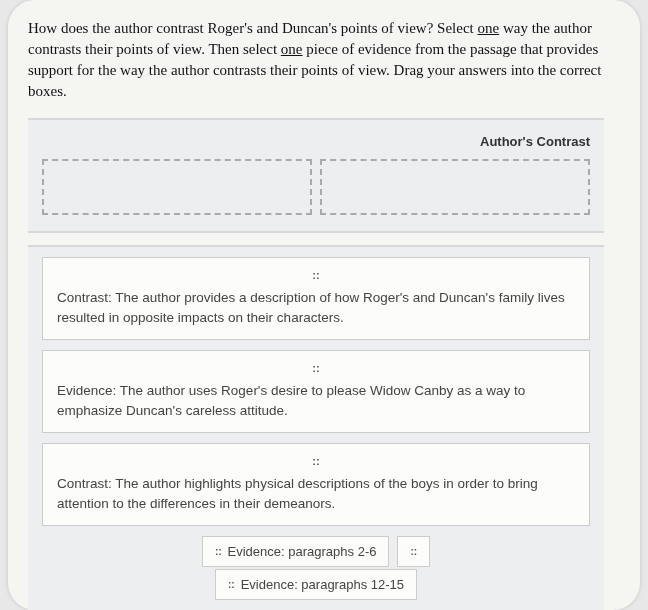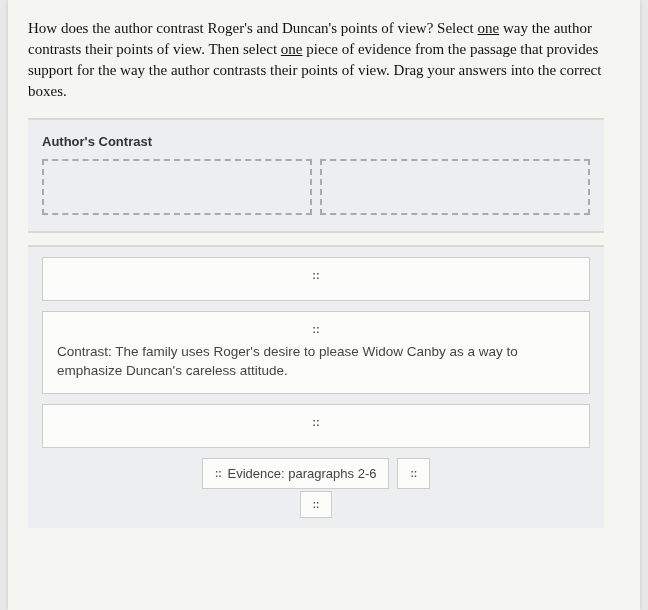--- a/index.html
+++ b/index.html
@@ -10,20 +10,21 @@
       font-family: Georgia, 'Times New Roman', serif;
       overflow: hidden;
       position: relative;
     }
     .page {
       background: #f5f5f2;
       margin: 0 8px;
       padding: 18px 36px 0 20px;
       min-height: 610px;
       box-shadow: 0 0 4px rgba(0,0,0,0.15);
+      border-radius: 27px;
     }
     .question {
       font-size: 15px;
       line-height: 1.4;
       color: #111;
       margin-bottom: 16px;
       font-weight: 500;
     }
     .question .underline {
       text-decoration: underline;
@@ -34,21 +35,21 @@
       border-bottom: 2px solid #d8d8d8;
       padding: 10px 14px 16px 14px;
       margin-bottom: 12px;
     }
     .column-headers {
       display: flex;
       margin-bottom: 6px;
     }
     .col-header {
       flex: 1;
-      text-align: left;
+      text-align: right;
       font-family: Arial, sans-serif;
       font-size: 13px;
       font-weight: bold;
       color: #333;
       padding: 4px 0;
     }
     .drop-zones {
       display: flex;
       gap: 8px;
     }
@@ -122,42 +123,45 @@
     <div class="drop-zones">
       <div class="drop-zone"></div>
       <div class="drop-zone"></div>
     </div>
   </div>
 
   <div class="options-area">
 
     <div class="option-card">
       <div class="handle">::</div>
+      <div>Contrast: The author provides a description of how Roger's and Duncan's family lives resulted in opposite impacts on their characters.</div>
     </div>
 
     <div class="option-card">
       <div class="handle">::</div>
-      <div>Contrast: The family uses Roger's desire to please Widow Canby as a way to emphasize Duncan's careless attitude.</div>
+      <div>Evidence: The author uses Roger's desire to please Widow Canby as a way to emphasize Duncan's careless attitude.</div>
     </div>
 
     <div class="option-card">
       <div class="handle">::</div>
+      <div>Contrast: The author highlights physical descriptions of the boys in order to bring attention to the differences in their demeanors.</div>
     </div>
 
     <div class="evidence-row">
       <div class="evidence-chip">
         <span class="chip-handle">::</span>
         <span>Evidence: paragraphs 2-6</span>
       </div>
       <div class="evidence-chip">
         <span class="chip-handle">::</span>
       </div>
     </div>
 
     <div class="evidence-row">
       <div class="evidence-chip">
         <span class="chip-handle">::</span>
+        <span>Evidence: paragraphs 12-15</span>
       </div>
     </div>
 
   </div>
 
 </div>
 
 </body></html>

